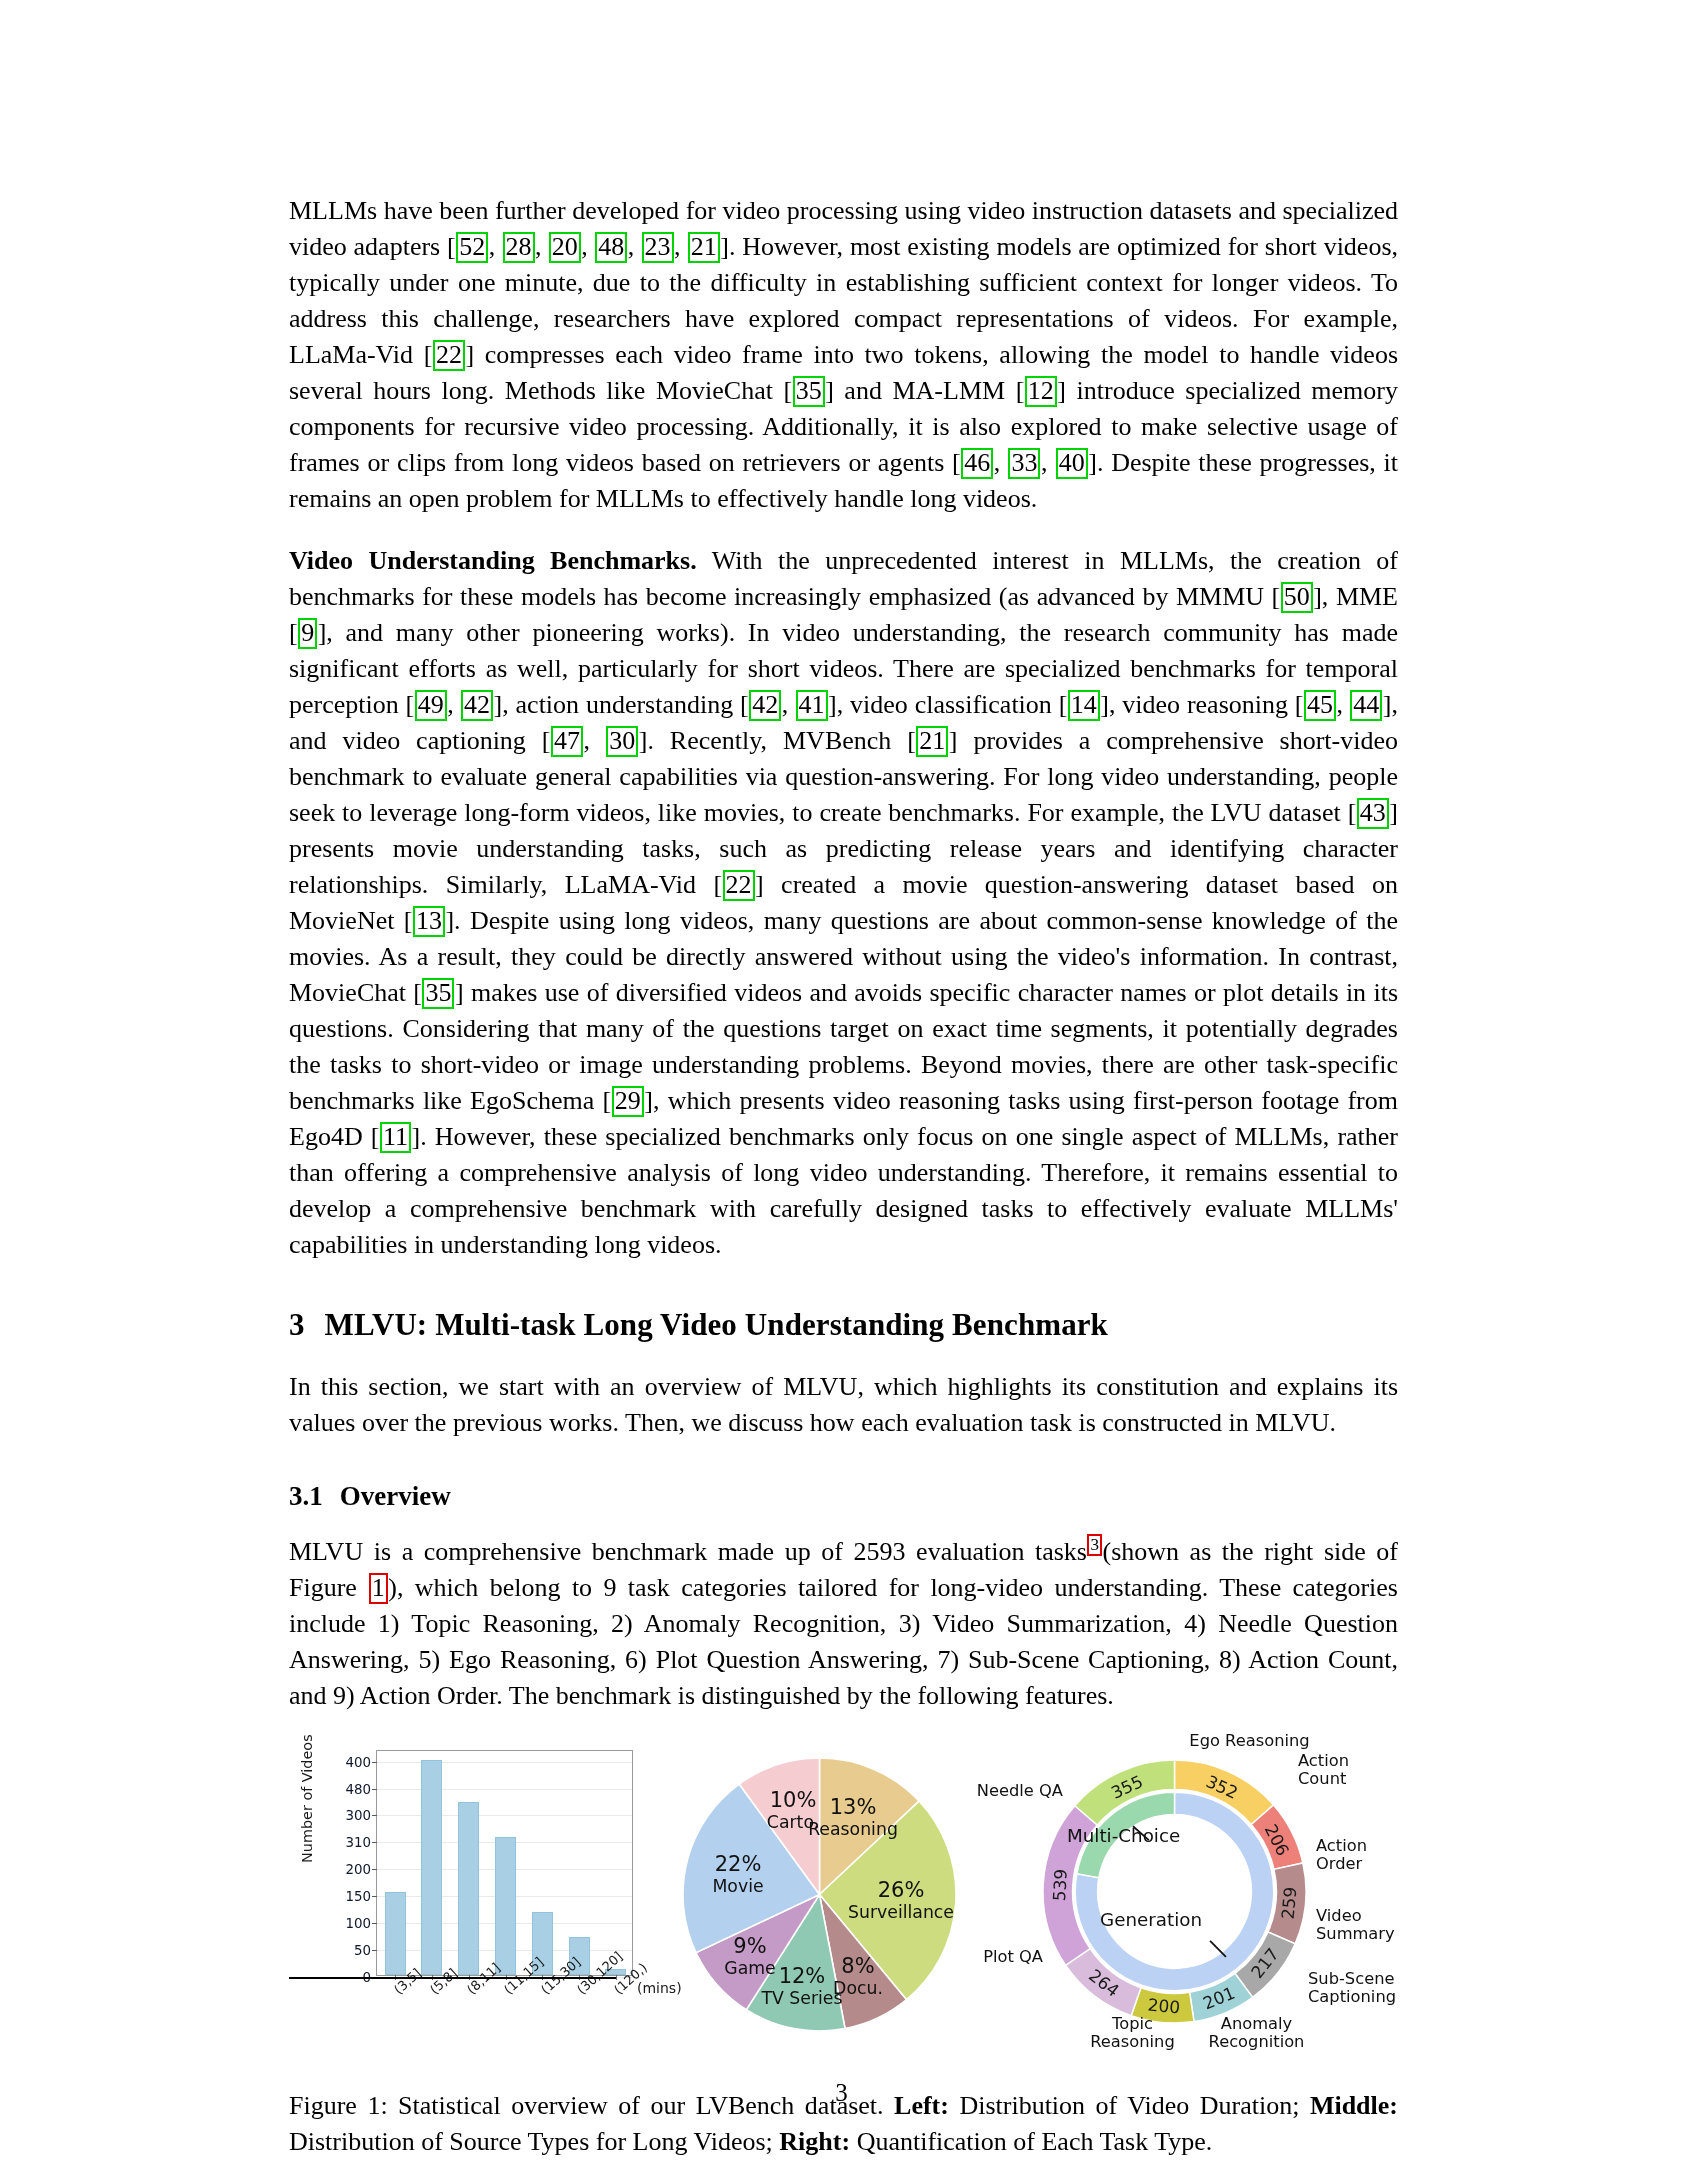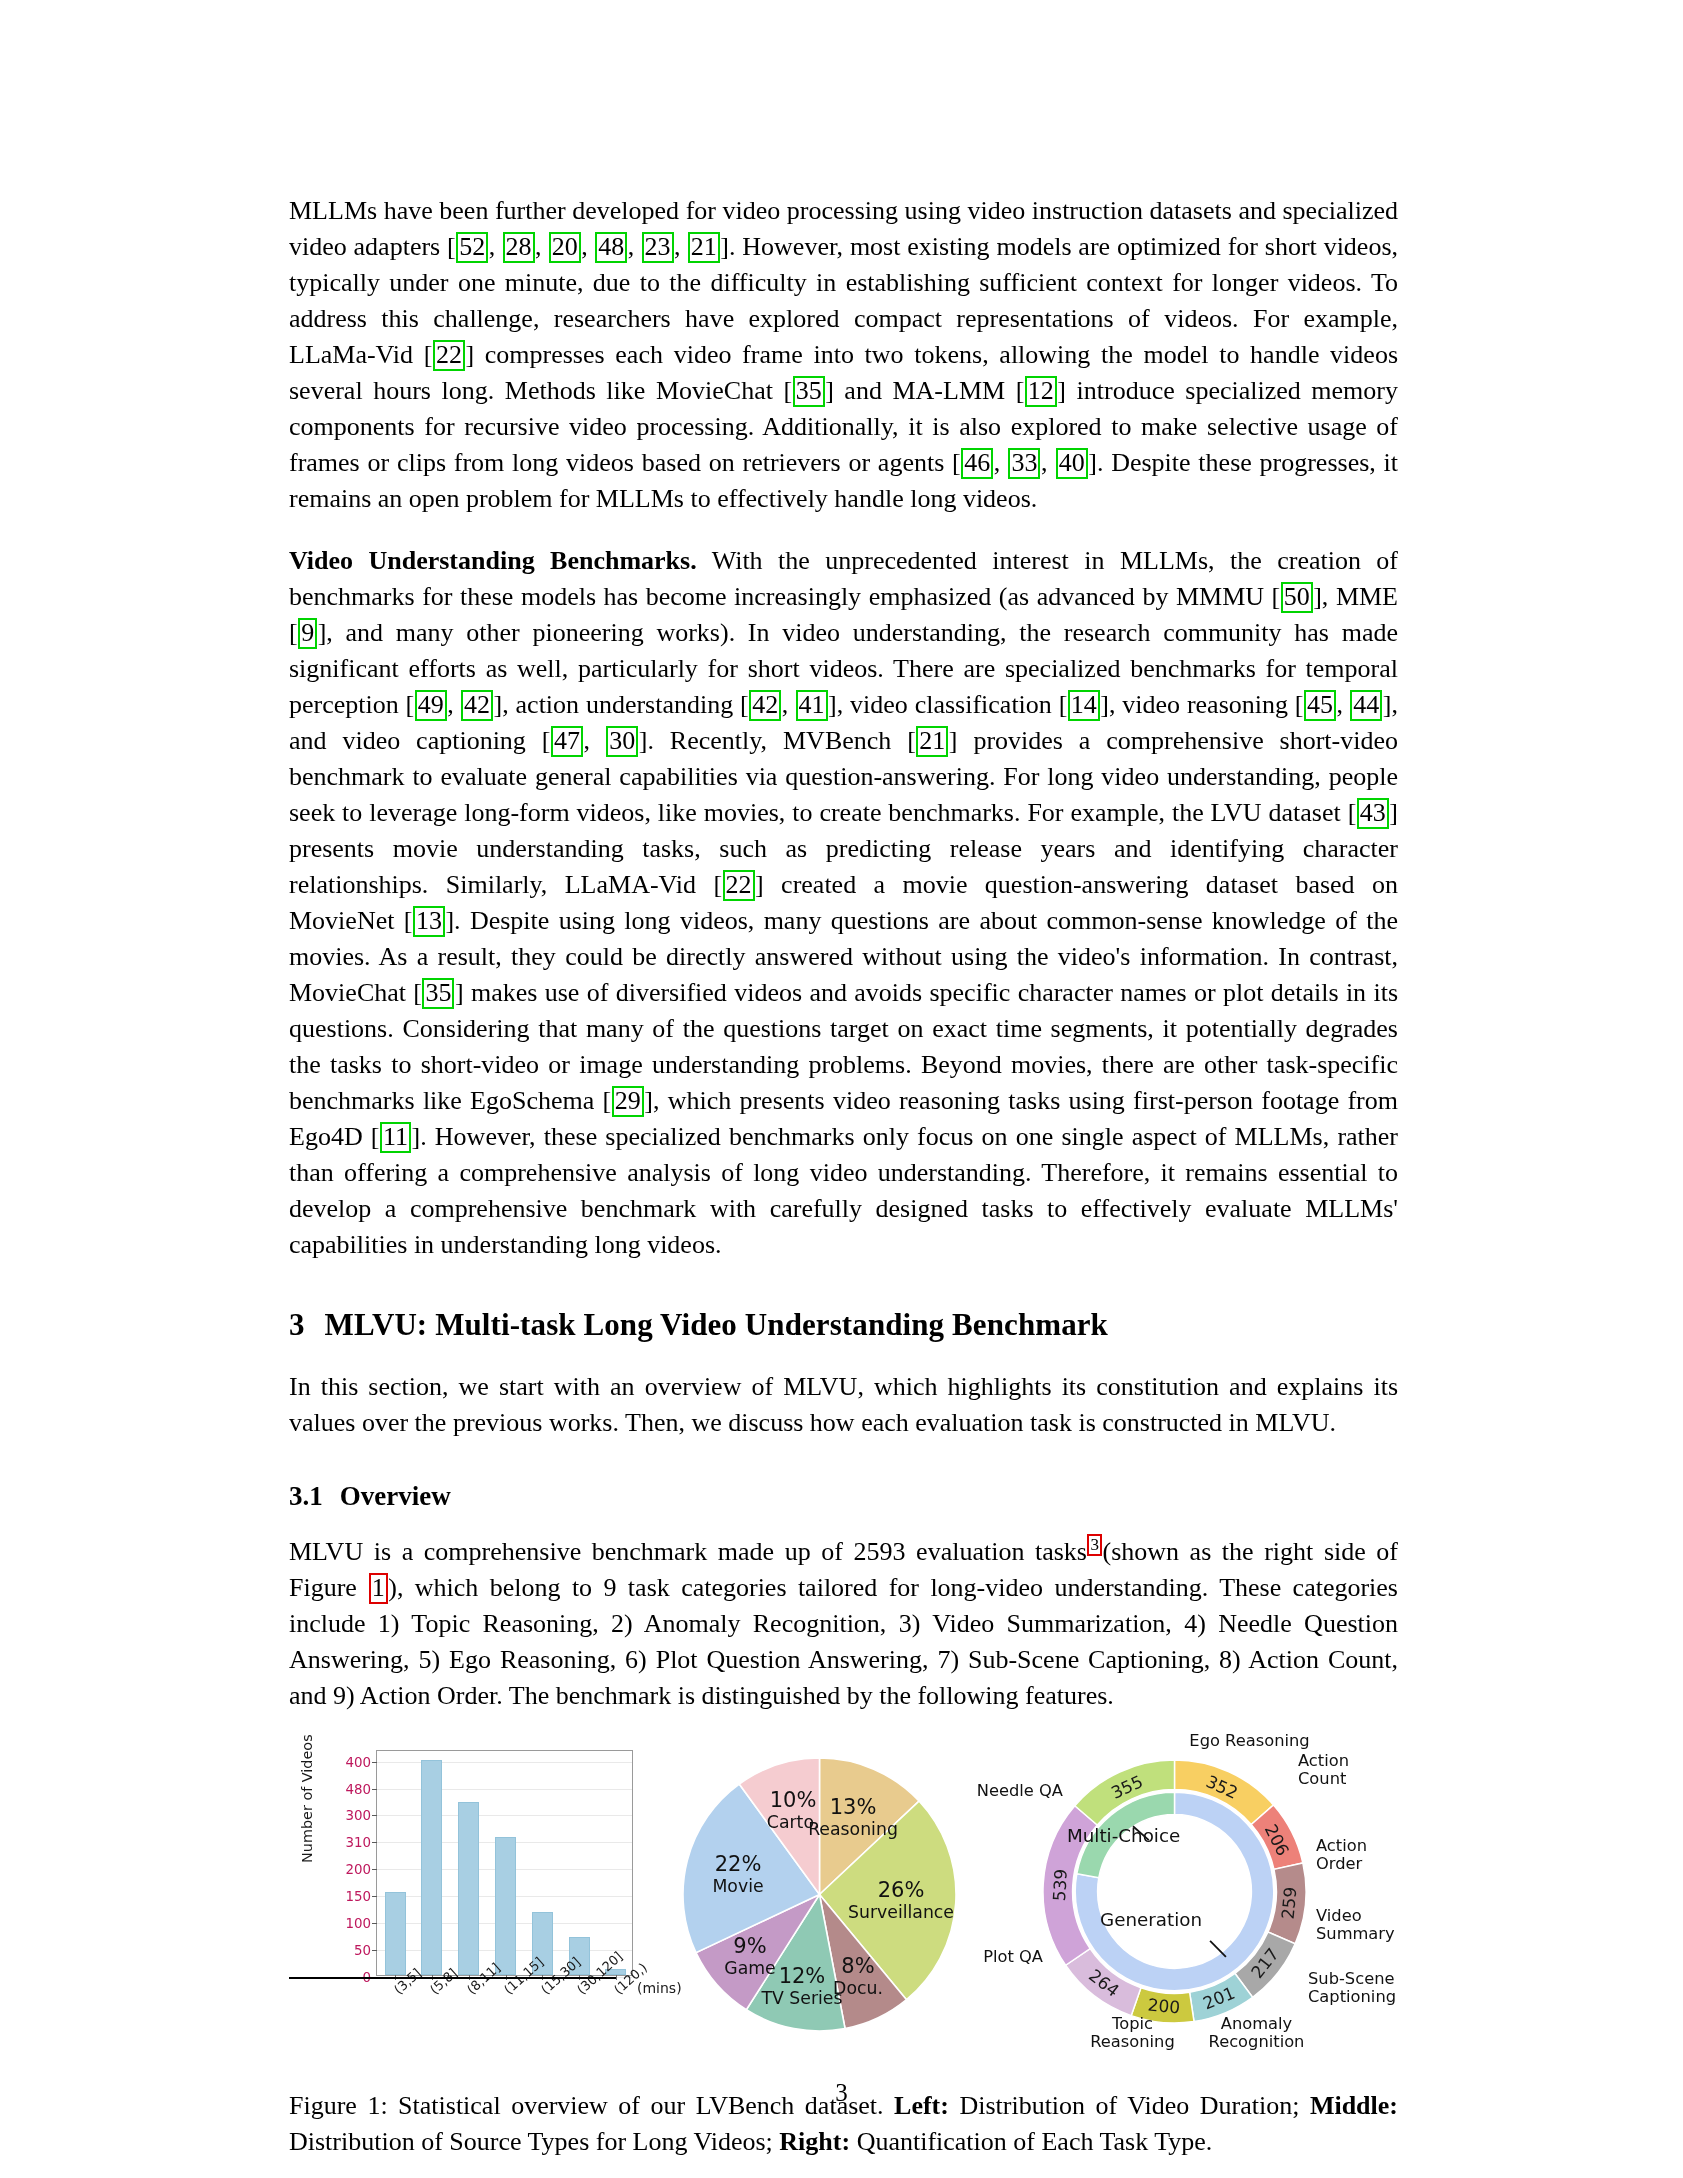--- a/index.html
+++ b/index.html
@@ -83,21 +83,21 @@
   }
   .gridline {
     position:absolute; left:0; right:0;
     height:1px; background:#e9e9e9;
   }
   .ytick {
     position:absolute;
     right:calc(100% + 6px);
     font-family:"DejaVu Sans", sans-serif;
     font-size:13.4px;
-    color:#be185d;
+    color:#0f172a;
     transform:translateY(-50%);
     white-space:nowrap;
   }
   .ytickmark {
     position:absolute; left:-5px; width:5px; height:1px; background:#5a5a5a;
   }
   .bar {
     position:absolute;
     bottom:0;
     background:#a8cfe3;

